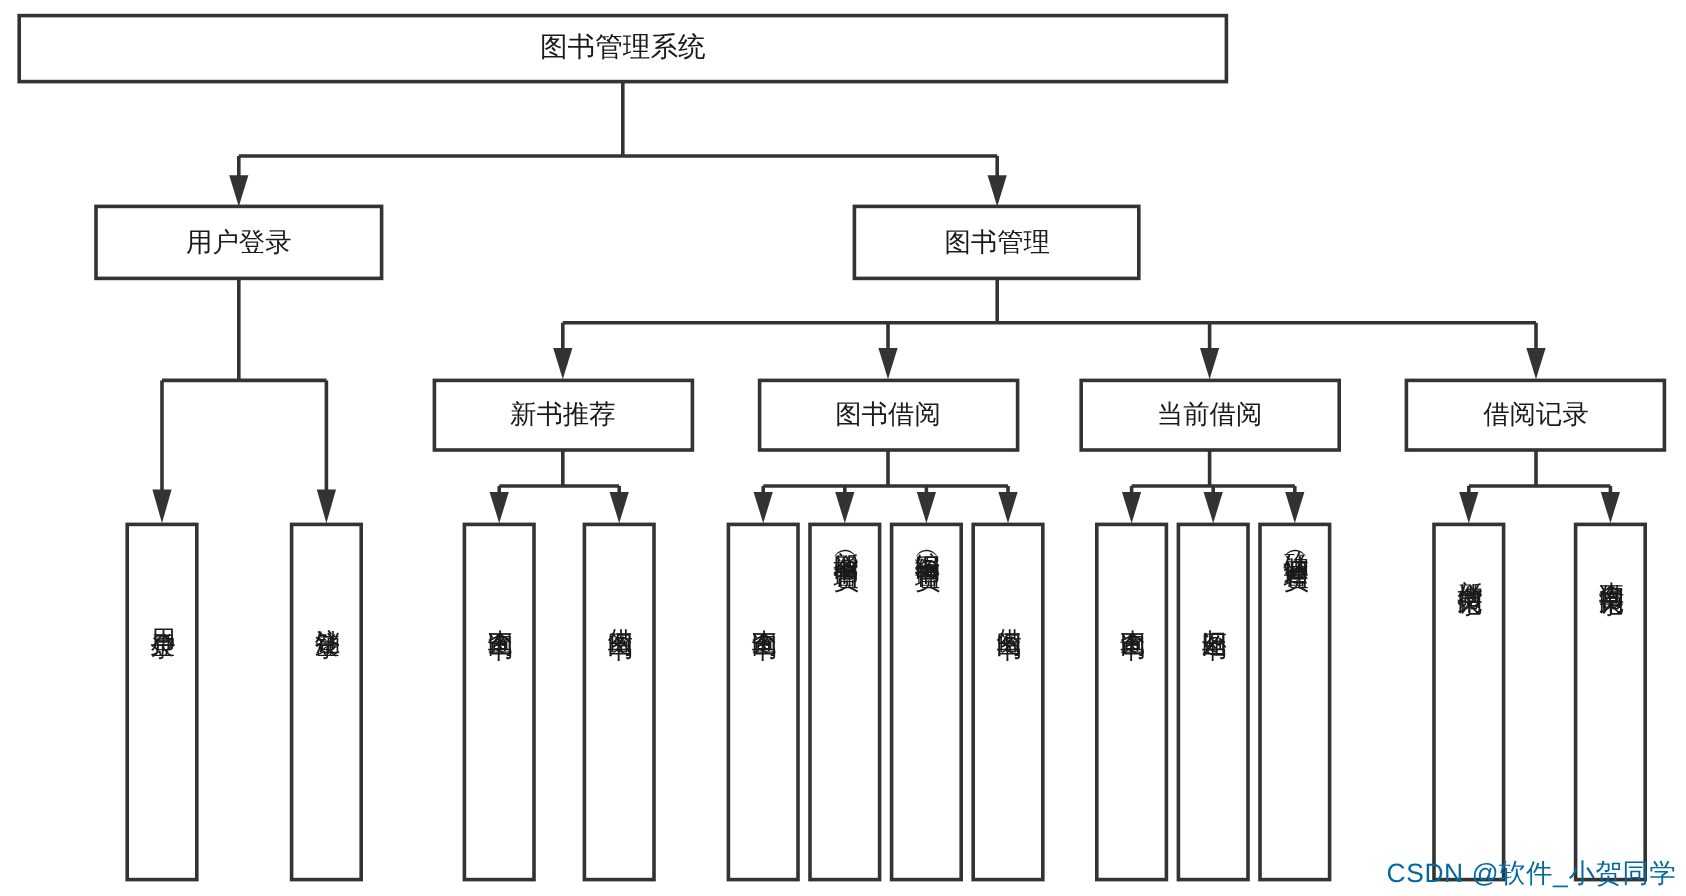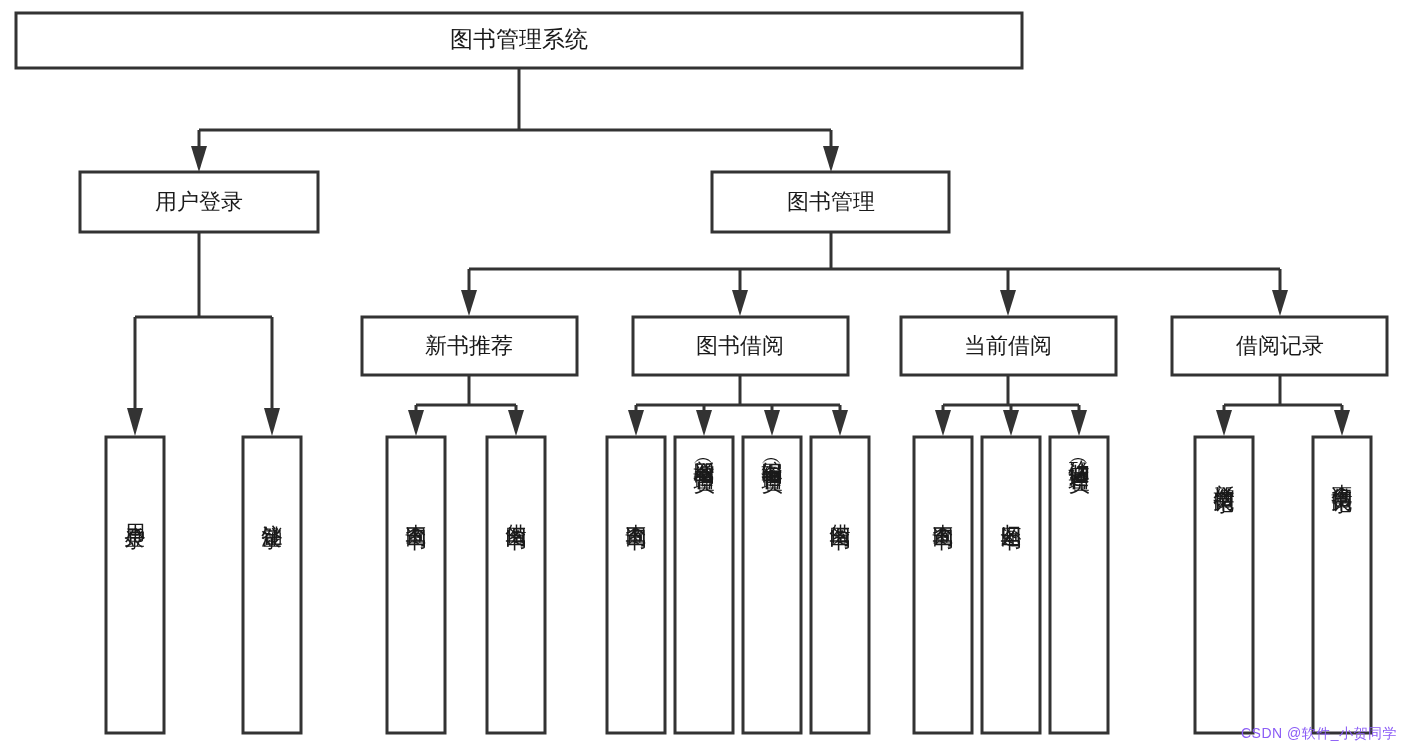--- a/index.html
+++ b/index.html
@@ -72,22 +72,22 @@
     line-height: 1.05;
     letter-spacing: 2px;
     color: #1a1a1a;
     white-space: nowrap;
   }
   .watermark {
     position: absolute;
     right: 8px;
     bottom: 4px;
     font-family: "Liberation Sans", "DejaVu Sans", sans-serif;
-    font-size: 14px;
-    color: #8b5cf6;
+    font-size: 22px;
+    color: #0369a1;
     letter-spacing: 0.5px;
     white-space: nowrap;
   }
 </style>
 </head>
 <body>
 
 <div id="diagram-root">
 
   <svg class="flow" viewBox="0 0 1405 747" xmlns="http://www.w3.org/2000/svg">

